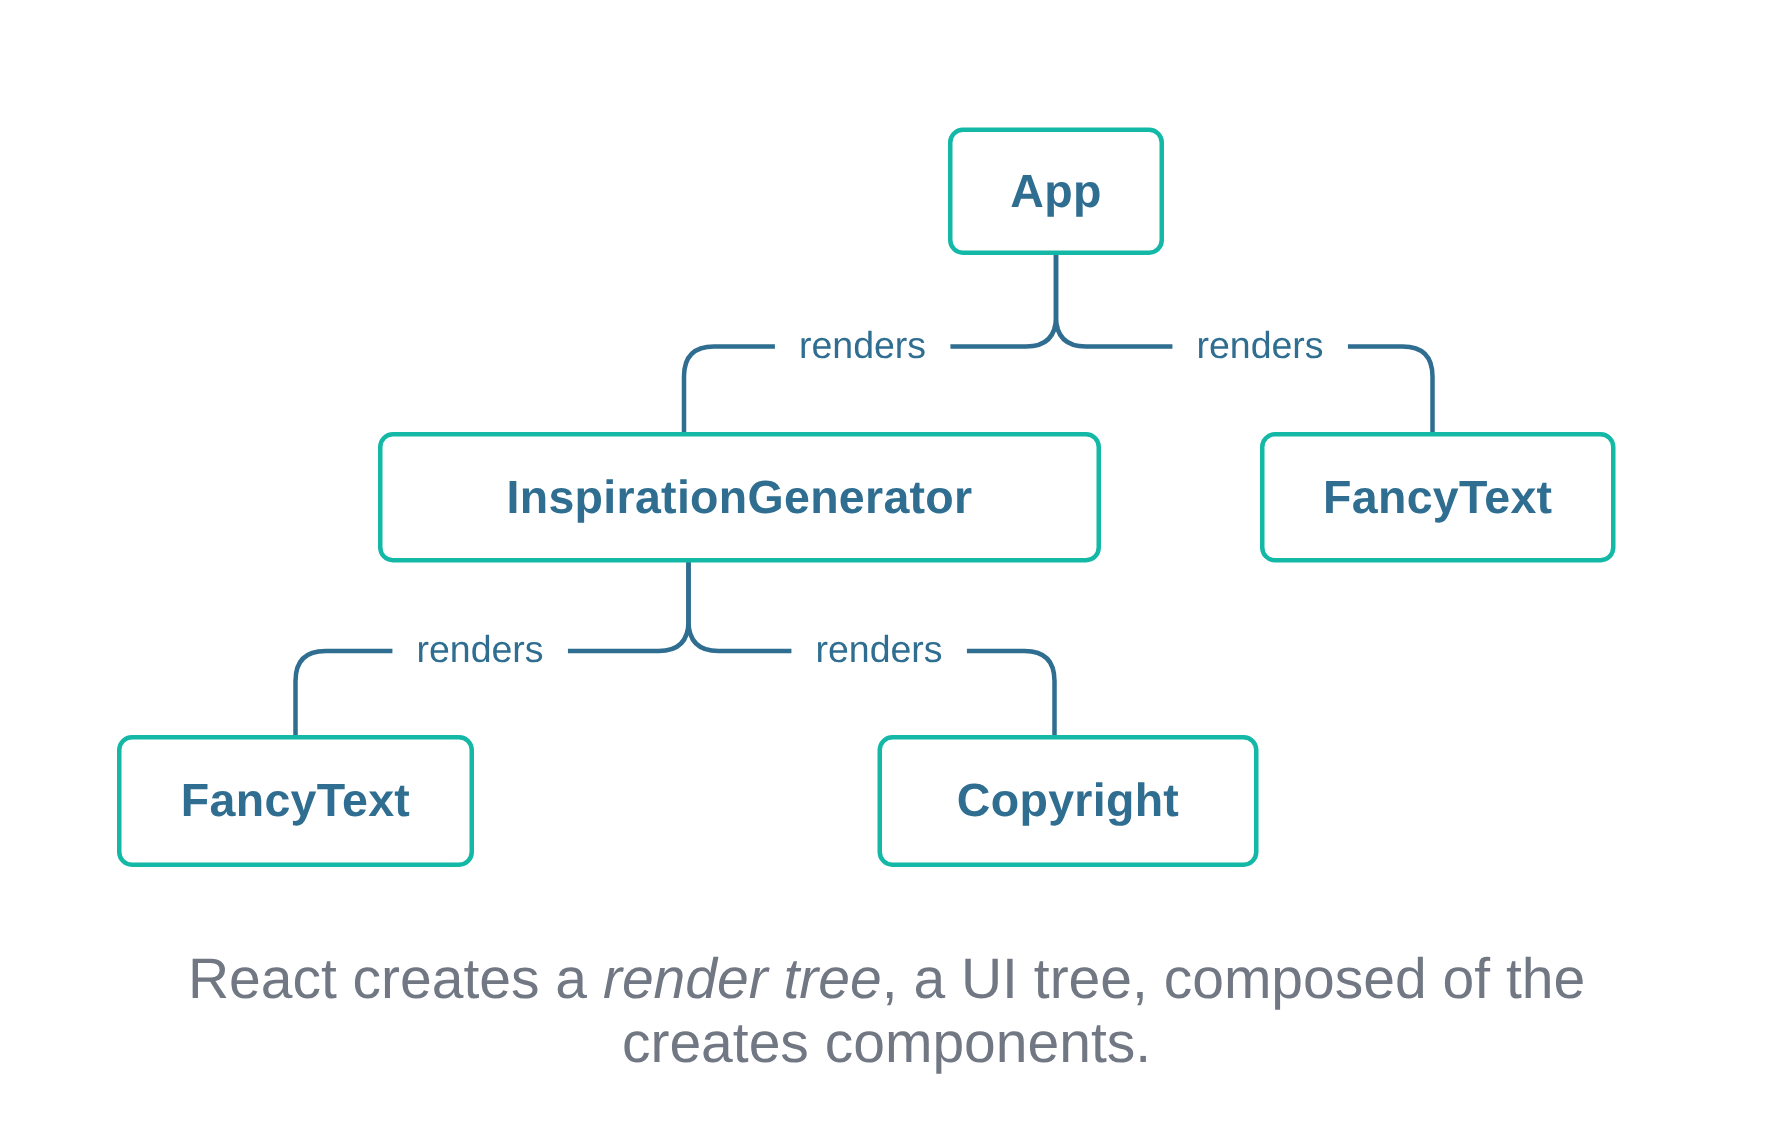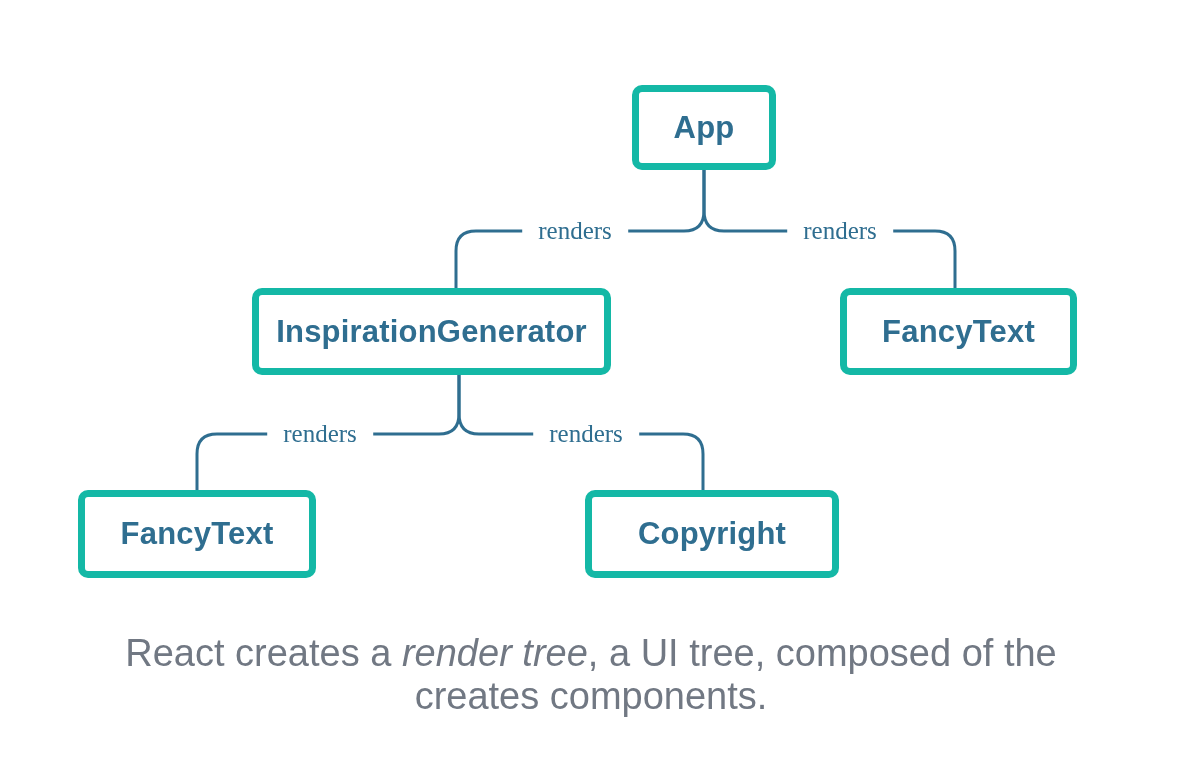--- a/index.html
+++ b/index.html
@@ -32,44 +32,43 @@
     stroke: #2F6E90;
     stroke-width: 3;
     stroke-linecap: round;
   }
   .node {
     position: absolute;
     display: flex;
     align-items: center;
     justify-content: center;
     background: #ffffff;
-    border: 7px solid #14b8a6;
+    border: 3px solid #14b8a6;
     border-radius: 10px;
     color: #2F6E90;
     font-size: 31px;
     font-weight: 600;
     letter-spacing: 0.2px;
     box-sizing: border-box;
   }
   .node-app                 { left: 632px; top: 85px;  width: 144px; height: 85px; }
-  .node-inspiration         { left: 252px; top: 288px; width: 359px; height: 87px; }
+  .node-inspiration         { left: 252px; top: 288px; width: 482px; height: 87px; }
   .node-fancytext-right     { left: 840px; top: 288px; width: 237px; height: 87px; }
   .node-fancytext-left      { left: 78px;  top: 490px; width: 238px; height: 88px; }
   .node-copyright           { left: 585px; top: 490px; width: 254px; height: 88px; }
 
   .edge-label {
     position: absolute;
     transform: translate(-50%, -50%);
     background: #ffffff;
     color: #2F6E90;
     font-size: 25px;
     font-weight: 500;
     padding: 2px 16px;
     white-space: nowrap;
-    font-family: Liberation Serif, serif;
   }
   .edge-label-1 { left: 575px; top: 231px; }
   .edge-label-2 { left: 840px; top: 231px; }
   .edge-label-3 { left: 320px; top: 434px; }
   .edge-label-4 { left: 586px; top: 434px; }
 
   .caption {
     position: absolute;
     left: 0;
     right: 0;

